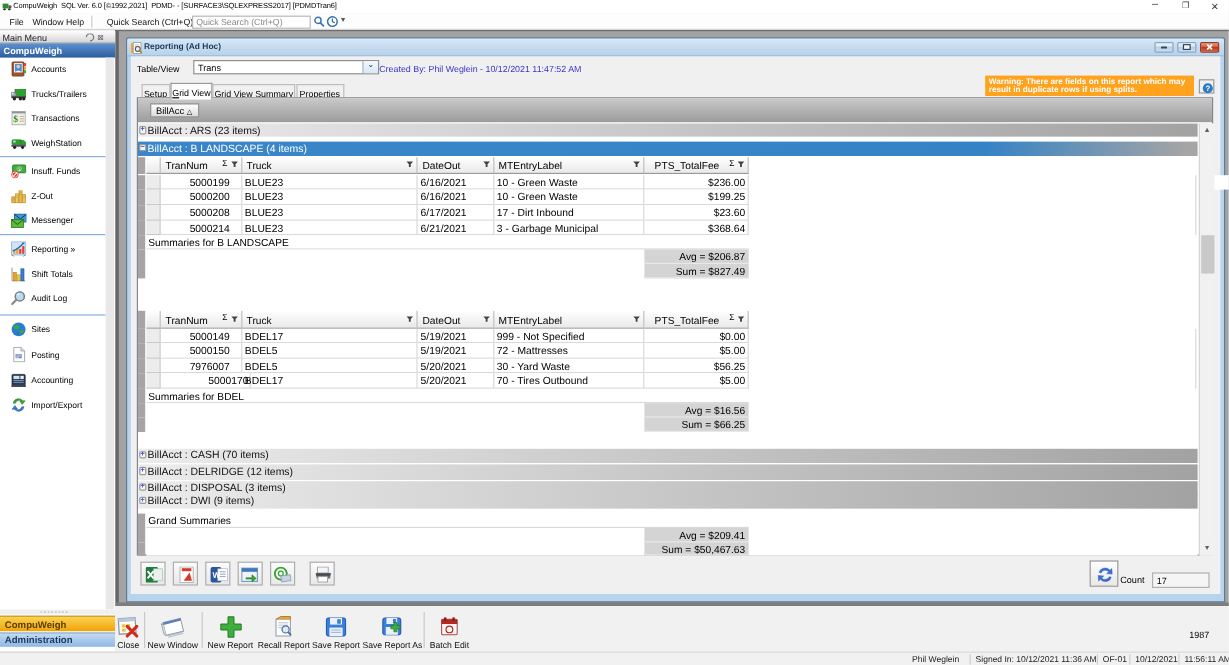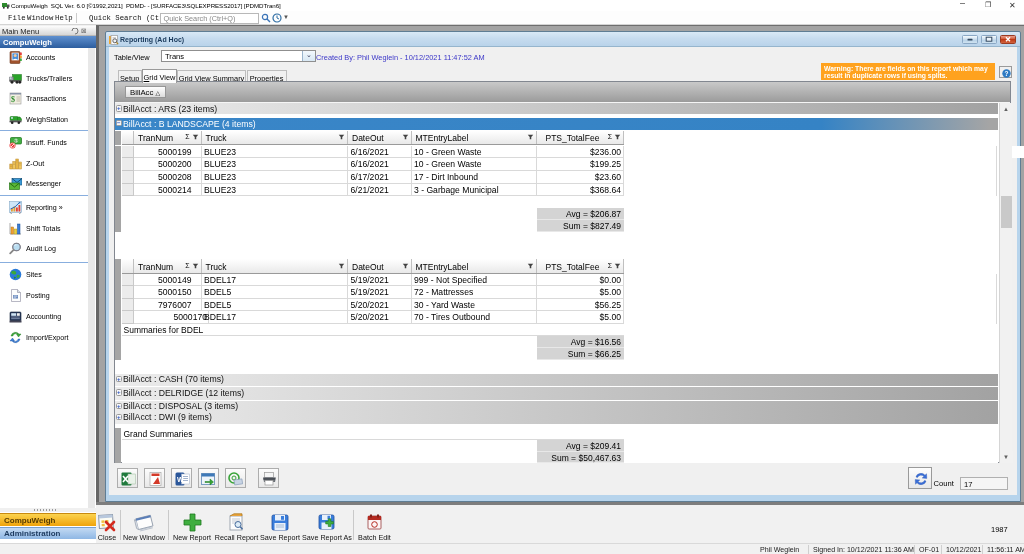--- a/index.html
+++ b/index.html
@@ -6,21 +6,21 @@
 body { position:relative; background:#f0f0f0; }
 .abs { position:absolute; }
 
 
 #titlebar { position:absolute; left:0; top:0; width:1024px; height:11px; background:#ffffff; }
 #titlebar .ttl { position:absolute; left:11px; top:1.5px; font-size:6.2px; letter-spacing:-0.08px; color:#000; white-space:nowrap; }
 #titlebar .wc { position:absolute; top:0px; font-size:9px; color:#333; }
 
 
 #menubar { position:absolute; left:0; top:11px; width:1024px; height:14px; background:#fdfdfd; border-bottom:1px solid #d4d4d4; font-size:7.3px; color:#111; }
-#menubar span.mi { position:absolute; top:3px;font-family:Liberation Mono, monospace; }
+#menubar span.mi { position:absolute; top:3px; }
 #qsbox { position:absolute; left:160px; top:1.5px; width:99px; height:11px; background:#fff; border:1px solid #b8b8b8; font-size:7.3px; color:#888; padding-left:2.5px; line-height:9px; }
 
 
 #sidebar { position:absolute; left:0; top:26px; width:96px; height:517px; background:#fff; }
 #mmhead { position:absolute; left:0; top:0; width:96px; height:10px; background:linear-gradient(#fdfdfd,#d6d6d6); border-bottom:1px solid #b8b8b8; }
 #mmhead .t { position:absolute; left:2px; top:1px; font-size:7.5px; color:#222; }
 #cwbar { position:absolute; left:0; top:10px; width:96px; height:12px; background:linear-gradient(#5f90cf,#2c5d9e); color:#fff; font-size:7.6px; font-weight:bold; padding:1.5px 0 0 3px; }
 .mitem { position:absolute; left:0; width:88px; height:20px; font-size:7.1px; color:#000; }
 .mitem .ic { position:absolute; left:9px; top:2px; width:13px; height:13px; }
 .mitem .tx { position:absolute; left:26px; top:5px; white-space:nowrap; }
@@ -494,20 +494,21 @@
         <div class="drow" style="left:19px;top:102.25000000000001px;width:864px;height:12.65px">
           <div class="dcell num" style="left:0;width:67.5px;padding-right:9px">5000214</div>
           <div class="dcell" style="left:67.5px;width:146.5px;padding-left:2.5px">BLUE23</div>
           <div class="dcell" style="left:214px;width:63.5px;padding-left:2.5px">6/21/2021</div>
           <div class="dcell" style="left:277.5px;width:125.0px;padding-left:2.5px">3 - Garbage Municipal</div>
           <div class="dcell num" style="left:402.5px;width:87.5px;padding-right:2px">$368.64</div>
           <div class="dcell" style="left:490px;width:373px;border-bottom:none"></div>
         </div>
         <div class="indent" style="left:0px;top:114.9px;width:6.0px;height:11.8px"></div>
         <div class="whitefill" style="left:509px;top:114.9px;width:374px;height:11.8px"></div>
+        <div class="sumlbl" style="left:6.5px;top:114.9px;width:502.5px;height:11.8px">Summaries for B LANDSCAPE</div>
         <div class="indent" style="left:0px;top:126.7px;width:6.0px;height:12px"></div>
         <div class="whitefill" style="left:6.5px;top:126.7px;width:415.0px;height:12px"></div>
         <div class="sumcell" style="left:421.5px;top:126.7px;width:87.5px;height:12px">Avg = $206.87</div>
         <div class="whitefill" style="left:509px;top:126.7px;width:374px;height:12px"></div>
         <div class="indent" style="left:0px;top:138.7px;width:6.0px;height:11.6px"></div>
         <div class="whitefill" style="left:6.5px;top:138.7px;width:415.0px;height:11.6px"></div>
         <div class="sumcell" style="left:421.5px;top:138.7px;width:87.5px;height:11.6px">Sum = $827.49</div>
         <div class="whitefill" style="left:509px;top:138.7px;width:374px;height:11.6px"></div>
         <div class="indent" style="left:0px;top:177.5px;width:6.0px;height:14.5px"></div>
         <div class="whitefill" style="left:509px;top:177.5px;width:374px;height:14.5px"></div>

